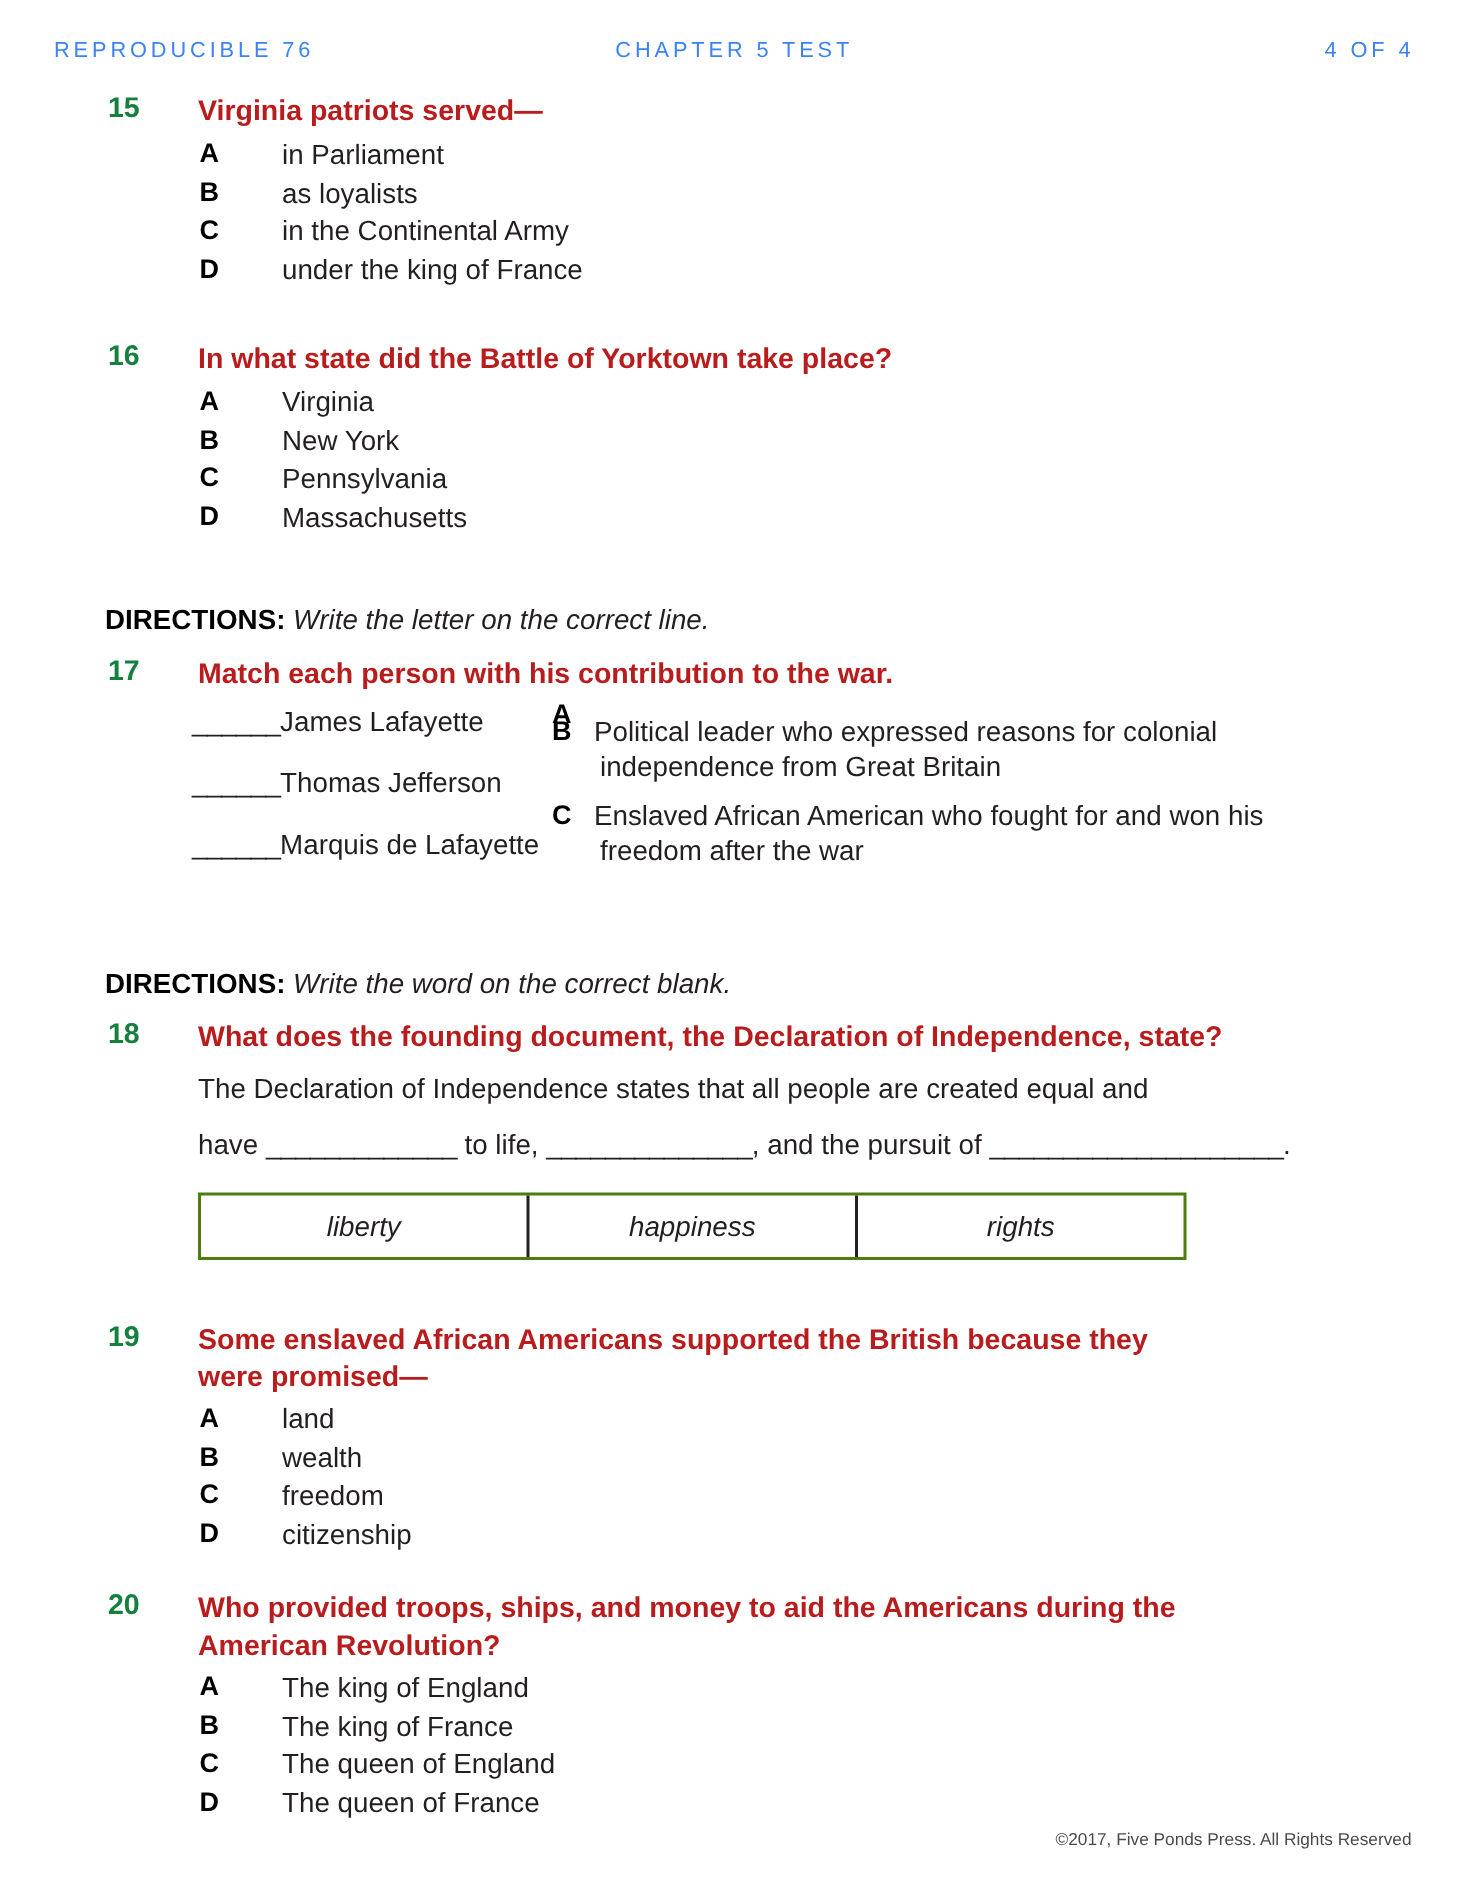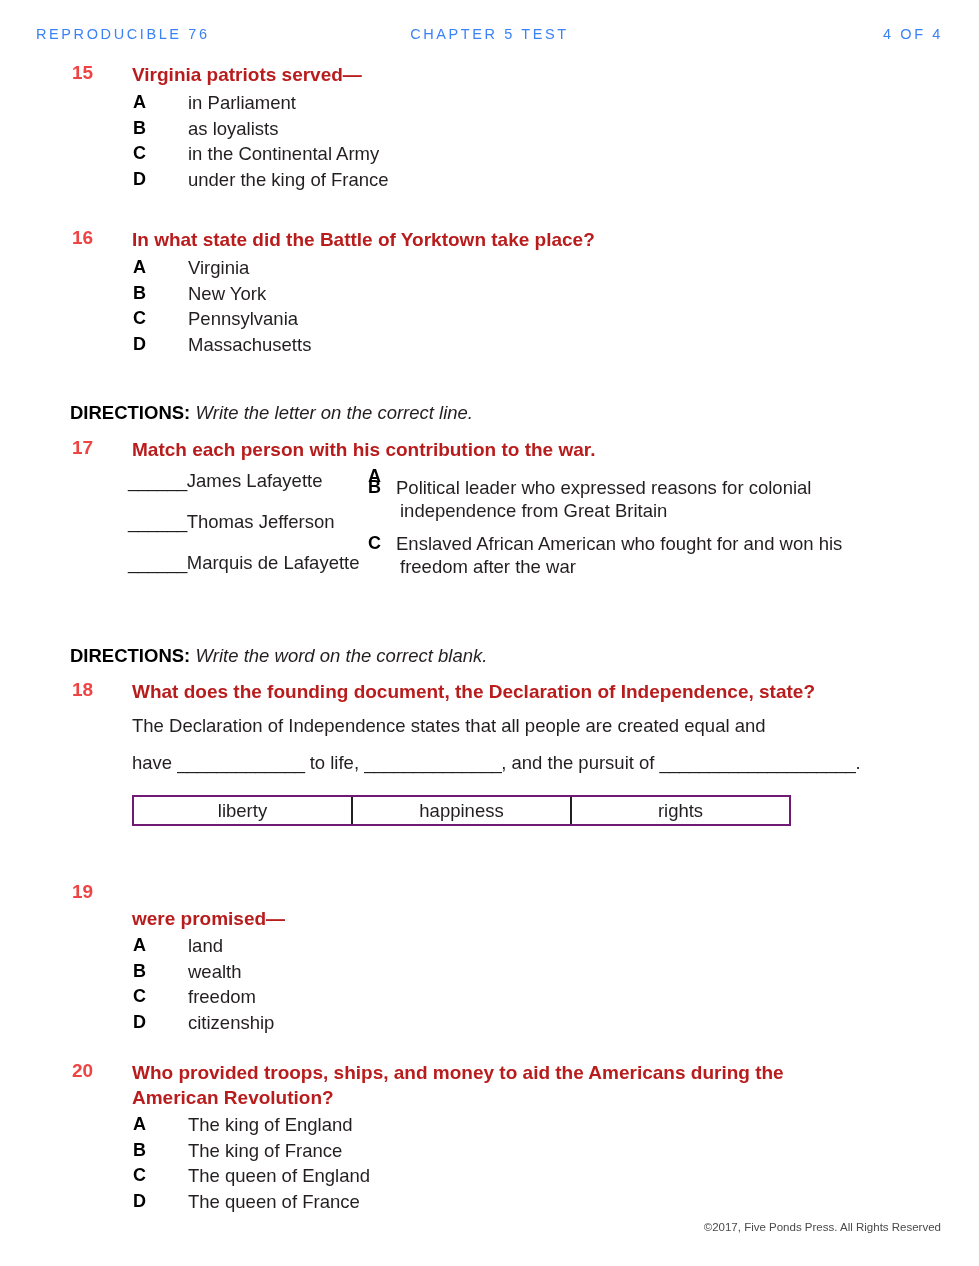--- a/index.html
+++ b/index.html
@@ -64,21 +64,21 @@
     position: relative;
     min-height: 26px;
   }
   .qnum {
     position: absolute;
     left: 12px;
     top: 0;
     width: 50px;
     font-weight: bold;
     font-size: 19px;
-    color: #ef4444;
+    color: #15803d;
   }
   .qtext {
     margin-left: 72px;
     font-weight: bold;
     font-size: 19px;
     line-height: 25px;
     color: #b91c1c;
   }
 
   .choices {
@@ -178,24 +178,25 @@
     font-size: 18.5px;
     color: #231f20;
     white-space: nowrap;
   }
 
   .wordbank {
     position: absolute;
     left: 132px;
     top: 795px;
     width: 659px;
-    height: 31px;
+    height: 45px;
     display: flex;
-    border: 2px solid #701a75;
+    border: 2px solid #4d7c0f;
     box-sizing: border-box;
+    font-style: italic;
   }
   .wordbank .cell {
     flex: 1 1 0;
     display: flex;
     align-items: center;
     justify-content: center;
     font-size: 18.5px;
     color: #231f20;
     border-right: 2px solid #231f20;
     box-sizing: border-box;
@@ -342,21 +343,21 @@
   <div class="wordbank">
     <div class="cell">liberty</div>
     <div class="cell">happiness</div>
     <div class="cell">rights</div>
   </div>
 
   <div class="qblock" style="top:881px;">
     <div class="qhead">
       <span class="qnum">19</span>
       <div class="qtext">
-        <br>
+        <span>Some enslaved African Americans supported the British because they</span><br>
         <span>were promised—</span>
       </div>
     </div>
     <div class="choices">
       <div class="choice">
         <span class="cl">A</span>
         <span class="ct">land</span>
       </div>
       <div class="choice">
         <span class="cl">B</span>

